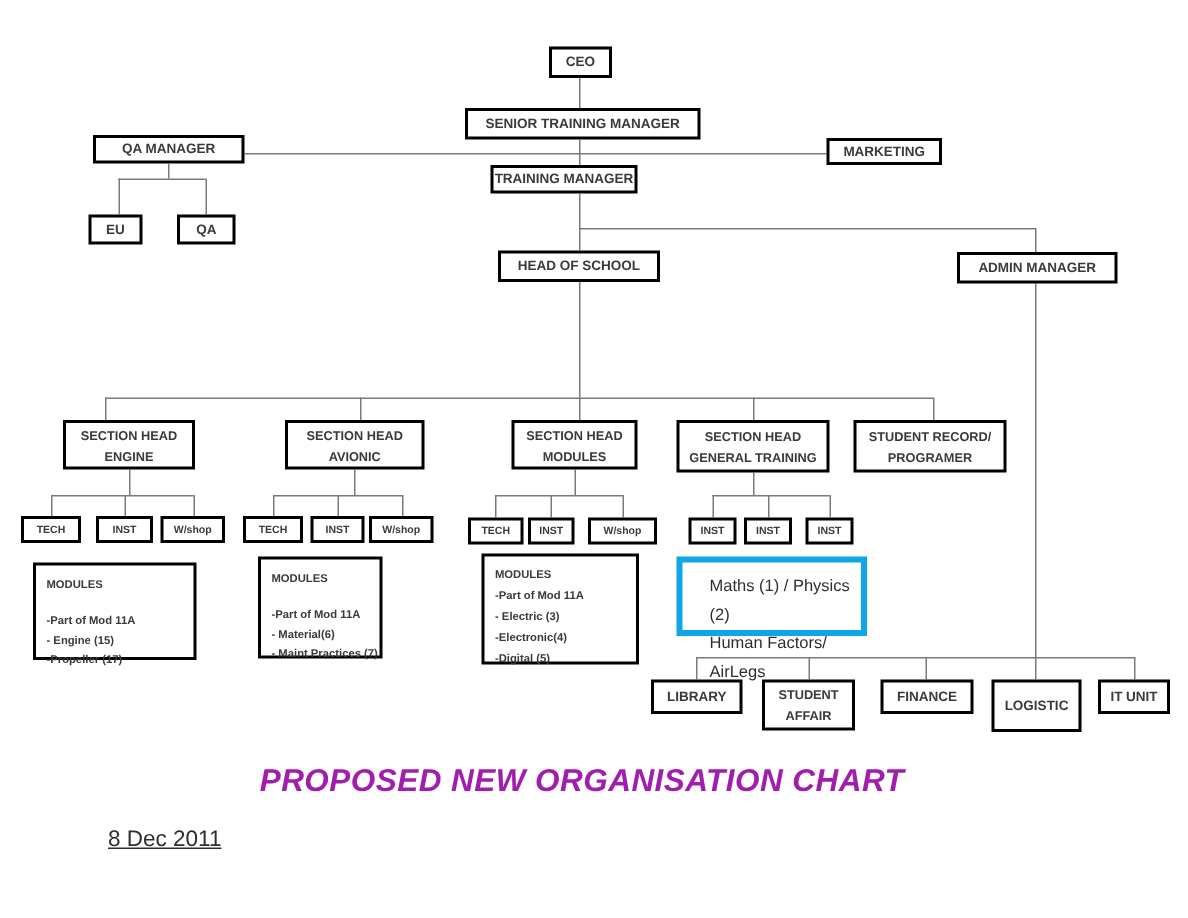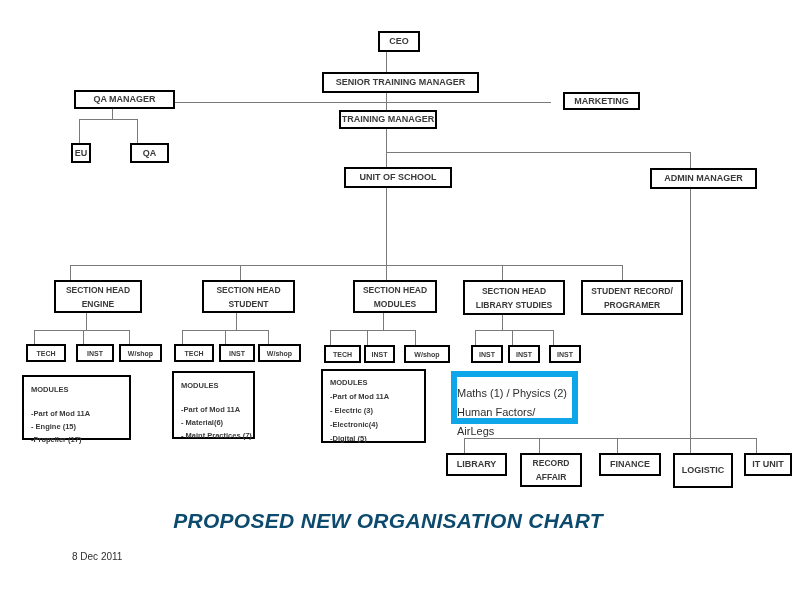--- a/index.html
+++ b/index.html
@@ -7,42 +7,42 @@
     position:relative; width:792px; height:612px; background:#ffffff;
     font-family:"Liberation Sans", sans-serif; overflow:hidden;
   }
   .line { position:absolute; background:#7a7a7a; z-index:1; }
   .hline { height:1px; }
   .vline { width:1px; }
   .node {
     position:absolute; box-sizing:border-box; border:2px solid #000000;
     background:#ffffff; z-index:2;
     display:flex; flex-direction:column; align-items:center; justify-content:center;
-    font-size:9px; font-weight:bold; color:#3a3a3a; text-align:center; line-height:13px;margin-left:12px;
+    font-size:9px; font-weight:bold; color:#3a3a3a; text-align:center; line-height:13px;
   }
   .node.two { font-size:8.5px; line-height:14px; }
   .node.small { font-size:7px; line-height:9px; }
   .modules {
     position:absolute; box-sizing:border-box; border:2px solid #000000;
     background:#ffffff; z-index:2; padding:6px 0 0 7px;
     font-size:7.5px; font-weight:bold; color:#3a3a3a; line-height:13px; text-align:left;
   }
   .modules .mtitle { margin-bottom:11px; }
   .modules.tight { padding-top:5px; line-height:14px; }
   .modules.tight .mtitle { margin-bottom:0; }
   .detailbox {
-    position:absolute; box-sizing:border-box; border:6px solid #0ea5e9;
-    background:#ffffff; z-index:2; padding:7px 0 0 0;
+    position:absolute; box-sizing:border-box; border:4px solid #0ea5e9;
+    background:#ffffff; z-index:2; padding:7px 0 0 18px;
     font-size:11px; font-weight:normal; color:#2e2e2e; line-height:19px; text-align:left;
   }
   .title {
     position:absolute; left:88px; top:509px; width:600px; text-align:center;
-    font-size:21px; font-weight:bold; font-style:italic; letter-spacing:0.3px; color:#0c4a6e;
+    font-size:21px; font-weight:bold; font-style:italic; letter-spacing:0.3px; color:#a21caf;
   }
-  .date { position:absolute; left:72px; top:551px; font-size:10px; color:#2e2e2e; }
+  .date { position:absolute; left:72px; top:551px; font-size:15px; color:#2e2e2e;text-decoration:underline; }
 </style>
 </head>
 <body>
 
 <div id="canvas">
 
   <div class="line vline" style="left:386px;top:52px;height:20px"></div>
   <div class="line vline" style="left:386px;top:93px;height:17px"></div>
   <div class="line hline" style="left:163px;top:102px;width:388px"></div>
   <div class="line vline" style="left:112px;top:109px;height:10px"></div>
@@ -88,40 +88,40 @@
   <div class="line hline" style="left:475px;top:330px;width:78px"></div>
   <div class="line vline" style="left:475px;top:330px;height:15px"></div>
   <div class="line vline" style="left:512px;top:330px;height:15px"></div>
   <div class="line vline" style="left:553px;top:330px;height:15px"></div>
 
   <div class="node" style="left:366px;top:31px;width:42px;height:21px">CEO</div>
   <div class="node" style="left:310px;top:72px;width:157px;height:21px">SENIOR TRAINING MANAGER</div>
   <div class="node" style="left:62px;top:90px;width:101px;height:19px">QA MANAGER</div>
   <div class="node" style="left:551px;top:92px;width:77px;height:18px">MARKETING</div>
   <div class="node" style="left:327px;top:110px;width:98px;height:19px">TRAINING MANAGER</div>
-  <div class="node" style="left:59px;top:143px;width:20px;height:20px">EU</div>
+  <div class="node" style="left:59px;top:143px;width:36px;height:20px">EU</div>
   <div class="node" style="left:118px;top:143px;width:39px;height:20px">QA</div>
-  <div class="node" style="left:332px;top:167px;width:108px;height:21px">UNIT OF SCHOOL</div>
+  <div class="node" style="left:332px;top:167px;width:108px;height:21px">HEAD OF SCHOOL</div>
   <div class="node" style="left:638px;top:168px;width:107px;height:21px">ADMIN MANAGER</div>
 
   <div class="node two" style="left:42px;top:280px;width:88px;height:33px">
     <span>SECTION HEAD</span>
     <span>ENGINE</span>
   </div>
   <div class="node two" style="left:190px;top:280px;width:93px;height:33px">
     <span>SECTION HEAD</span>
-    <span>STUDENT</span>
+    <span>AVIONIC</span>
   </div>
   <div class="node two" style="left:341px;top:280px;width:84px;height:33px">
     <span>SECTION HEAD</span>
     <span>MODULES</span>
   </div>
   <div class="node two" style="left:451px;top:280px;width:102px;height:35px">
     <span>SECTION HEAD</span>
-    <span>LIBRARY  STUDIES</span>
+    <span>GENERAL  TRAINING</span>
   </div>
   <div class="node two" style="left:569px;top:280px;width:102px;height:35px">
     <span>STUDENT RECORD/</span>
     <span>PROGRAMER</span>
   </div>
 
   <div class="node small" style="left:14px;top:344px;width:40px;height:18px">TECH</div>
   <div class="node small" style="left:64px;top:344px;width:38px;height:18px">INST</div>
   <div class="node small" style="left:107px;top:344px;width:43px;height:18px">W/shop</div>
 
@@ -156,21 +156,21 @@
     <div>-Electronic(4)</div>
     <div>-Digital (5)</div>
   </div>
   <div class="detailbox" style="left:451px;top:371px;width:127px;height:53px">
     <div>Maths (1) / Physics (2)</div>
     <div>Human Factors/ AirLegs</div>
   </div>
 
   <div class="node" style="left:434px;top:453px;width:61px;height:23px">LIBRARY</div>
   <div class="node two" style="left:508px;top:453px;width:62px;height:34px">
-    <span>RECORD</span>
+    <span>STUDENT</span>
     <span>AFFAIR</span>
   </div>
   <div class="node" style="left:587px;top:453px;width:62px;height:23px">FINANCE</div>
   <div class="node" style="left:661px;top:453px;width:60px;height:35px">LOGISTIC</div>
   <div class="node" style="left:732px;top:453px;width:48px;height:23px">IT UNIT</div>
 
   <div class="title">PROPOSED NEW ORGANISATION CHART</div>
   <div class="date">8 Dec 2011</div>
 
 </div>

